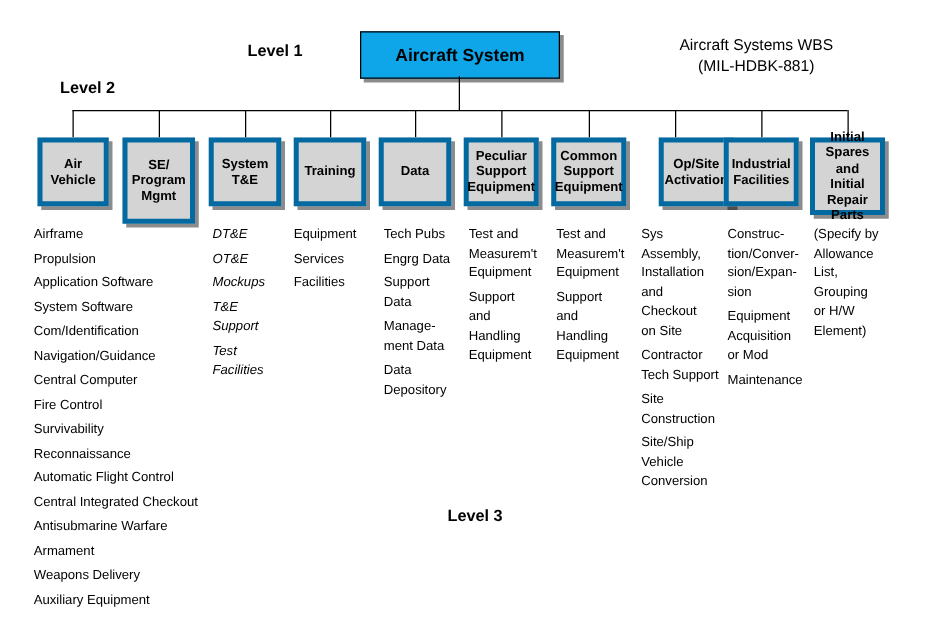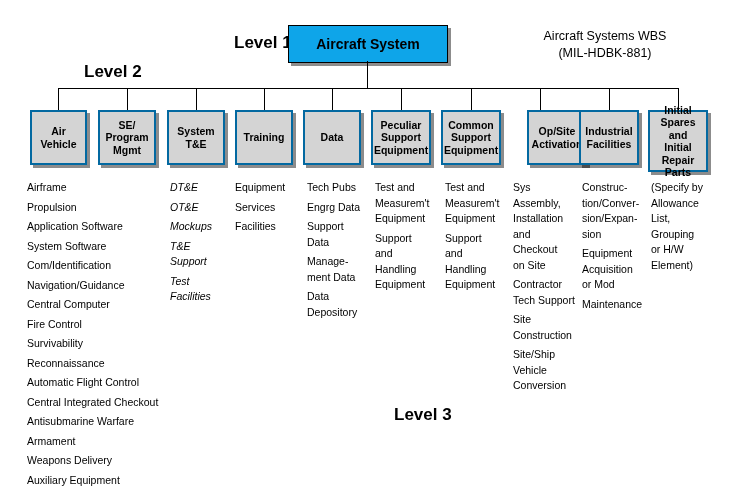--- a/index.html
+++ b/index.html
@@ -26,23 +26,22 @@
     left: 470px;
     top: 28px;
     width: 270px;
     text-align: center;
     font-size: 12.5px;
     line-height: 17px;
     font-weight: normal;
   }
   .level-label {
     position: absolute;
-    font-size: 17px;
+    font-size: 13px;
     font-weight: bold;
-    margin-left: 36px;
   }
   #level1-label { left: 198px; top: 33px; }
   #level2-label { left: 48px; top: 62px; }
   #level3-label { left: 358px; top: 405px; }
 
   
   .top-box {
     position: absolute;
     left: 288px;
     top: 25px;
@@ -68,21 +67,21 @@
     position: absolute;
     height: 1px;
     background: #000000;
   }
 
   
   .l2-box {
     position: absolute;
     top: 110px;
     background: #d4d4d4;
-    border: 2px solid #0369a1;
+    border: 4px solid #0369a1;
     box-shadow: 3px 3px 0 rgba(0,0,0,0.45);
     display: flex;
     align-items: center;
     justify-content: center;
     text-align: center;
     font-size: 10.5px;
     font-weight: bold;
     line-height: 12.5px;
     box-sizing: border-box;
     padding: 0 2px;
@@ -126,21 +125,21 @@
   <div class="vline" style="left:264px; top:88px; height:22px;"></div>
   <div class="vline" style="left:332px; top:88px; height:22px;"></div>
   <div class="vline" style="left:401px; top:88px; height:22px;"></div>
   <div class="vline" style="left:471px; top:88px; height:22px;"></div>
   <div class="vline" style="left:540px; top:88px; height:22px;"></div>
   <div class="vline" style="left:609px; top:88px; height:22px;"></div>
   <div class="vline" style="left:678px; top:88px; height:22px;"></div>
 
   <div class="l2-box" style="left: 30px; width: 57px; height: 55px; white-space: pre-line;">Air
 Vehicle</div>
-  <div class="l2-box" style="left: 98px; width: 58px; height: 55px; white-space: pre-line;">SE/
+  <div class="l2-box" style="left: 98px; width: 58px; height: 69px; white-space: pre-line;">SE/
 Program
 Mgmt</div>
   <div class="l2-box" style="left: 167px; width: 58px; height: 55px; white-space: pre-line;">System
 T&amp;E</div>
   <div class="l2-box" style="left: 235px; width: 58px; height: 55px; white-space: pre-line;">Training</div>
   <div class="l2-box" style="left: 303px; width: 58px; height: 55px; white-space: pre-line;">Data</div>
   <div class="l2-box" style="left: 371px; width: 60px; height: 55px; white-space: pre-line;">Peculiar
 Support
 Equipment</div>
   <div class="l2-box" style="left: 441px; width: 60px; height: 55px; white-space: pre-line;">Common

